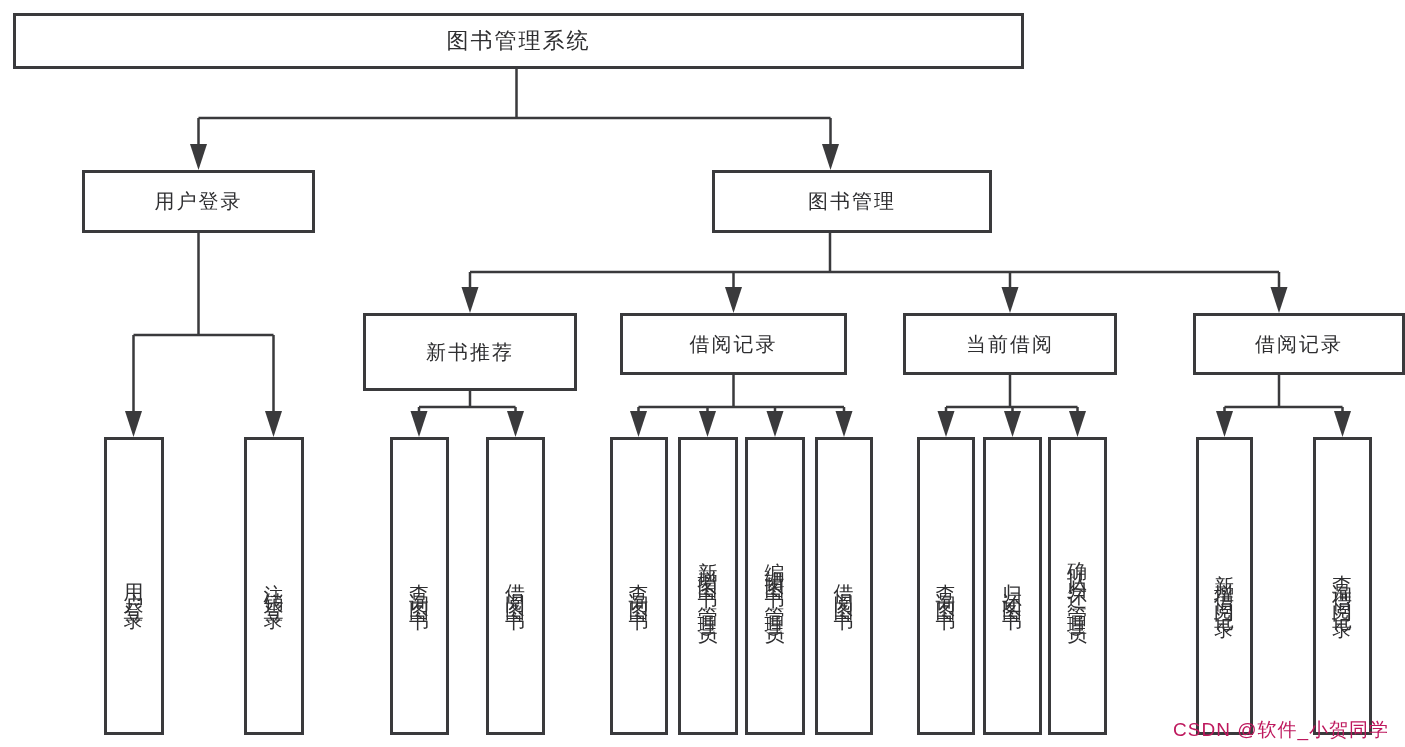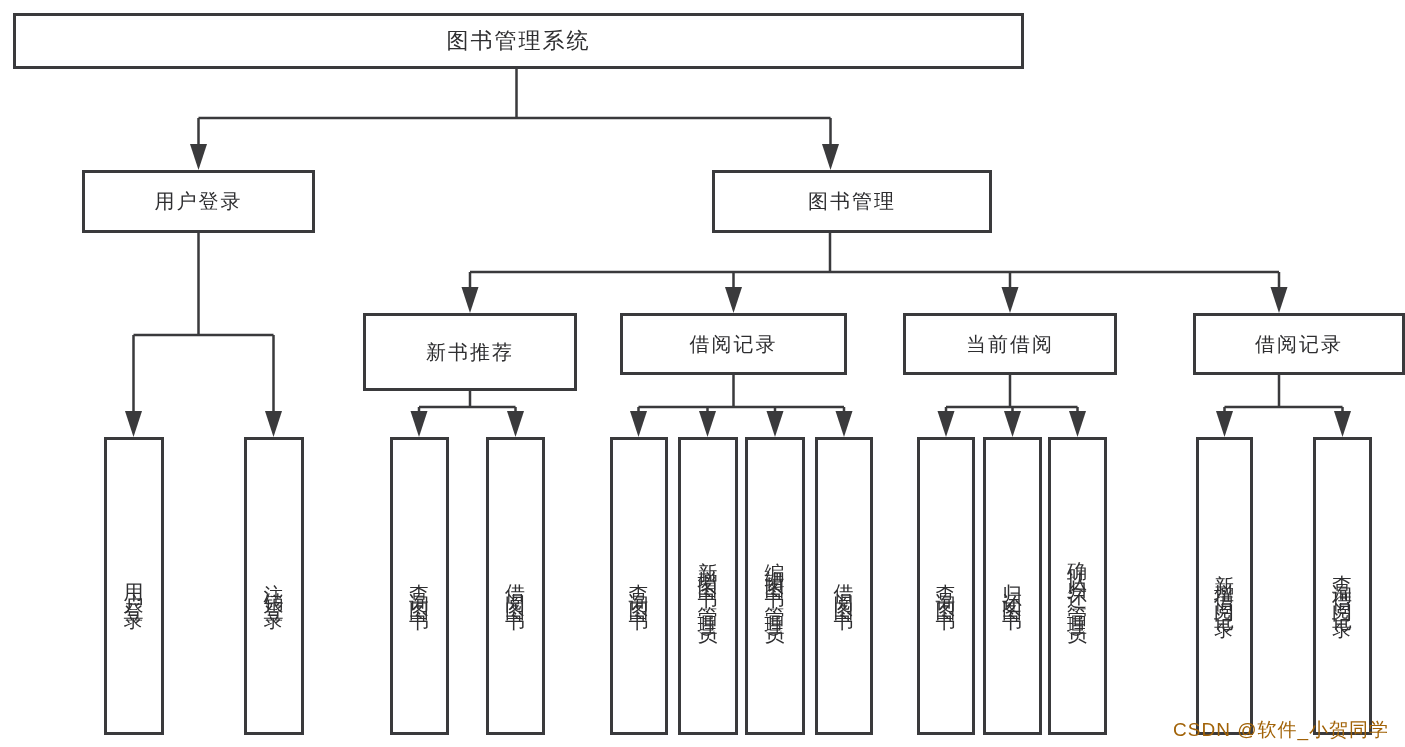--- a/index.html
+++ b/index.html
@@ -41,21 +41,21 @@
     text-orientation: mixed;
     font-size: 20px;
     letter-spacing: 9px;
     line-height: 1;
   }
   .watermark {
     position: absolute;
     right: 16px;
     bottom: 4px;
     font-size: 19px;
-    color: #a16207;
+    color: #be185d;
     letter-spacing: 1px;
     z-index: 5;
     white-space: nowrap;
   }
 </style>
 </head>
 <body>
 
 <div class="canvas">
 

